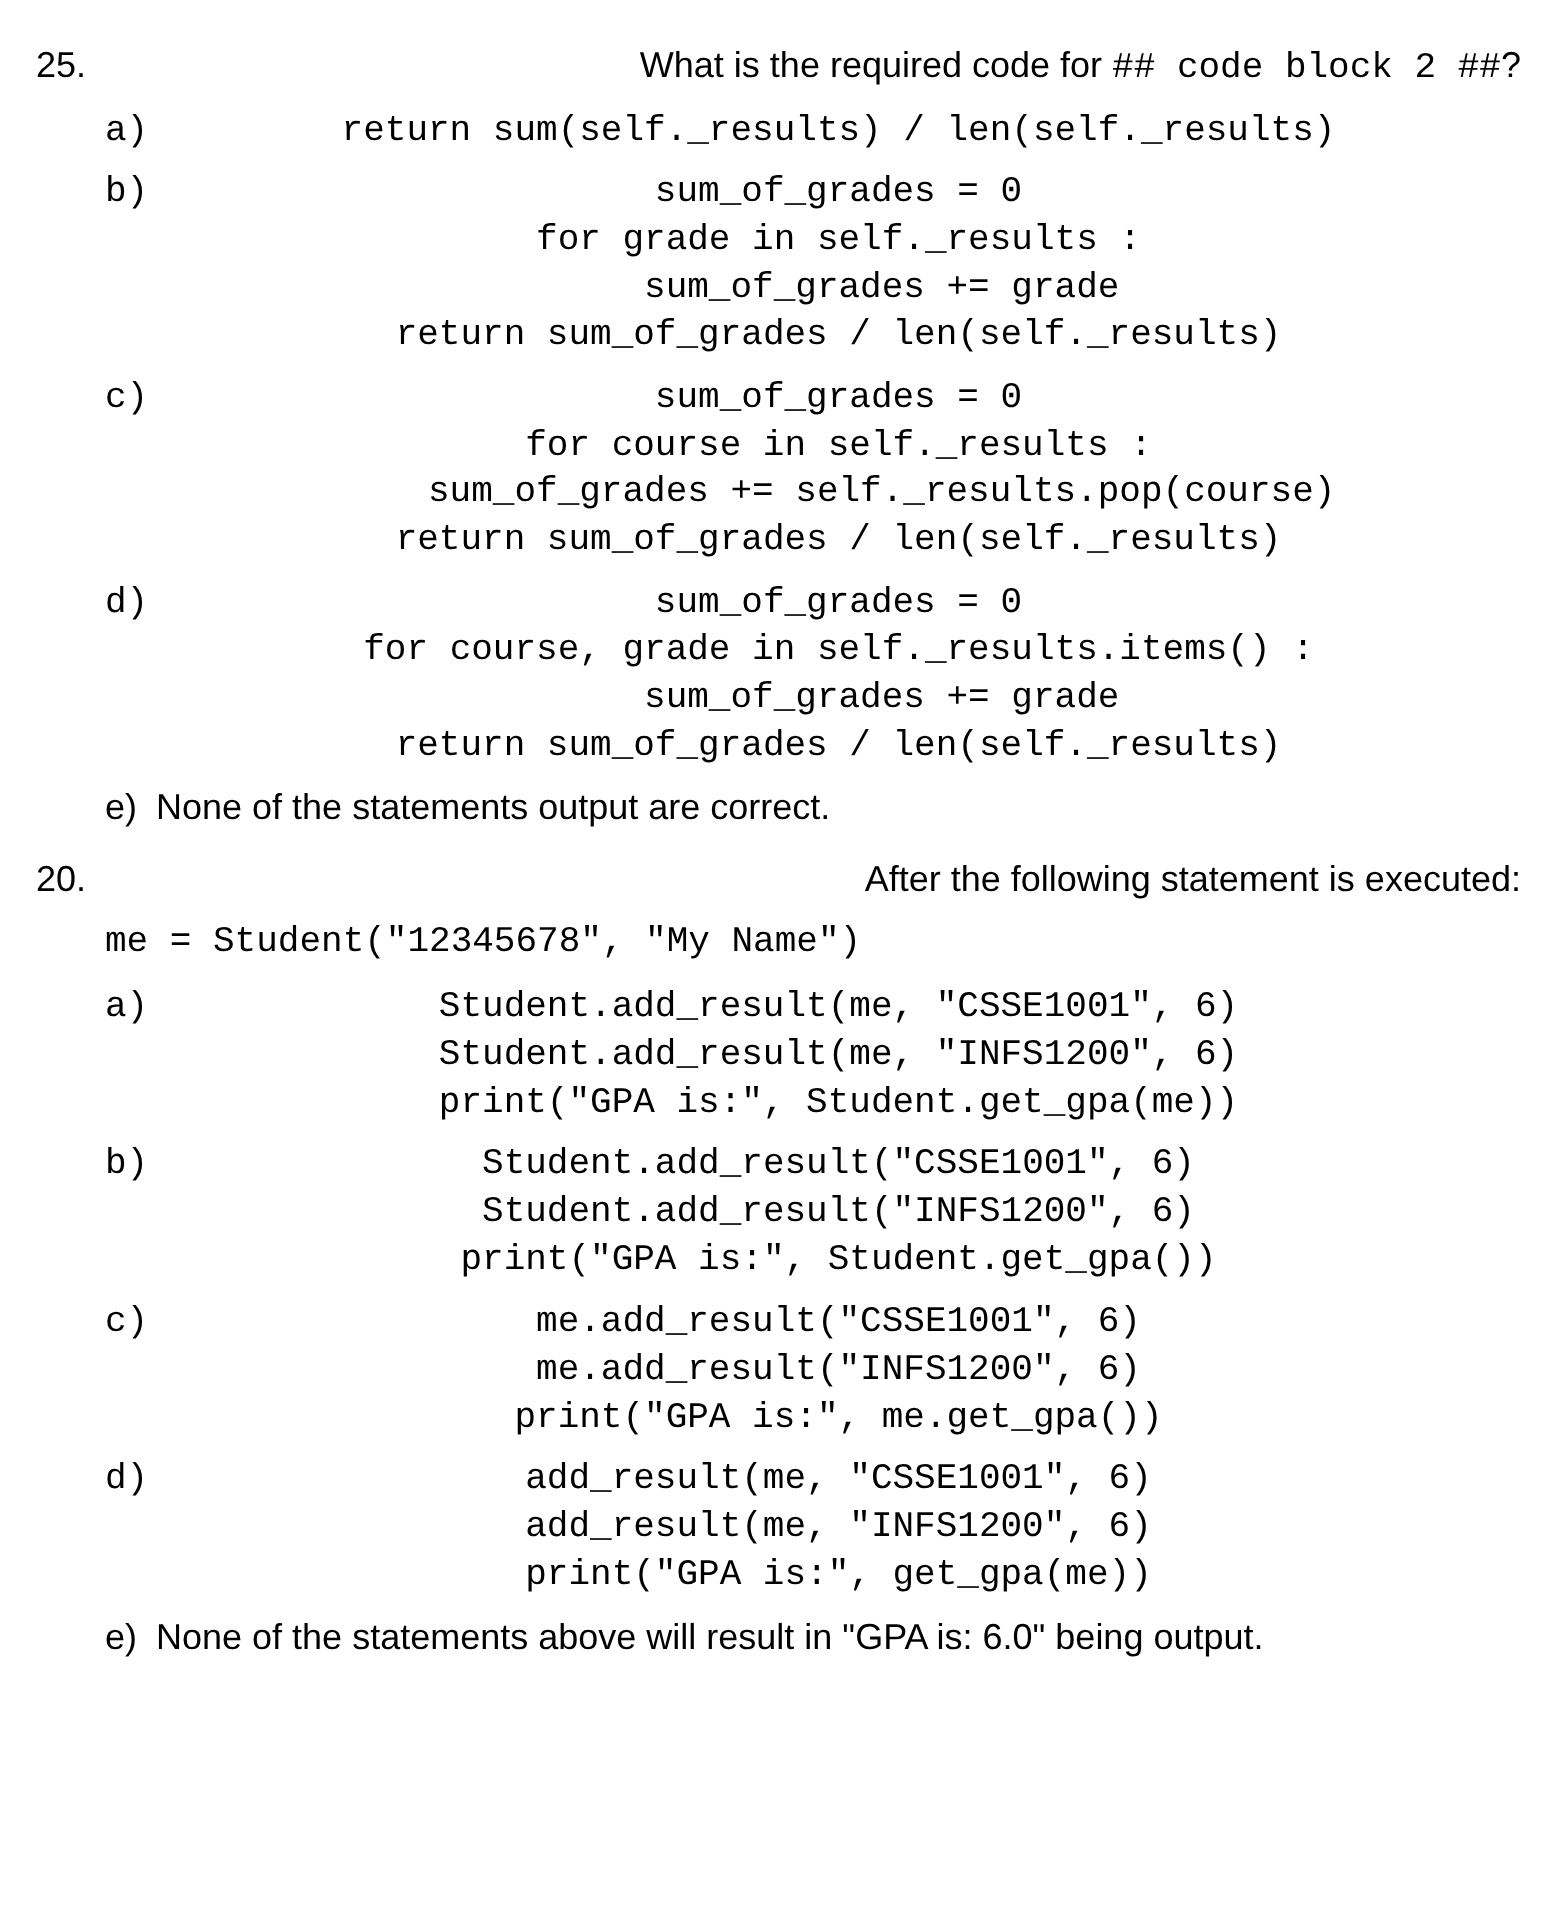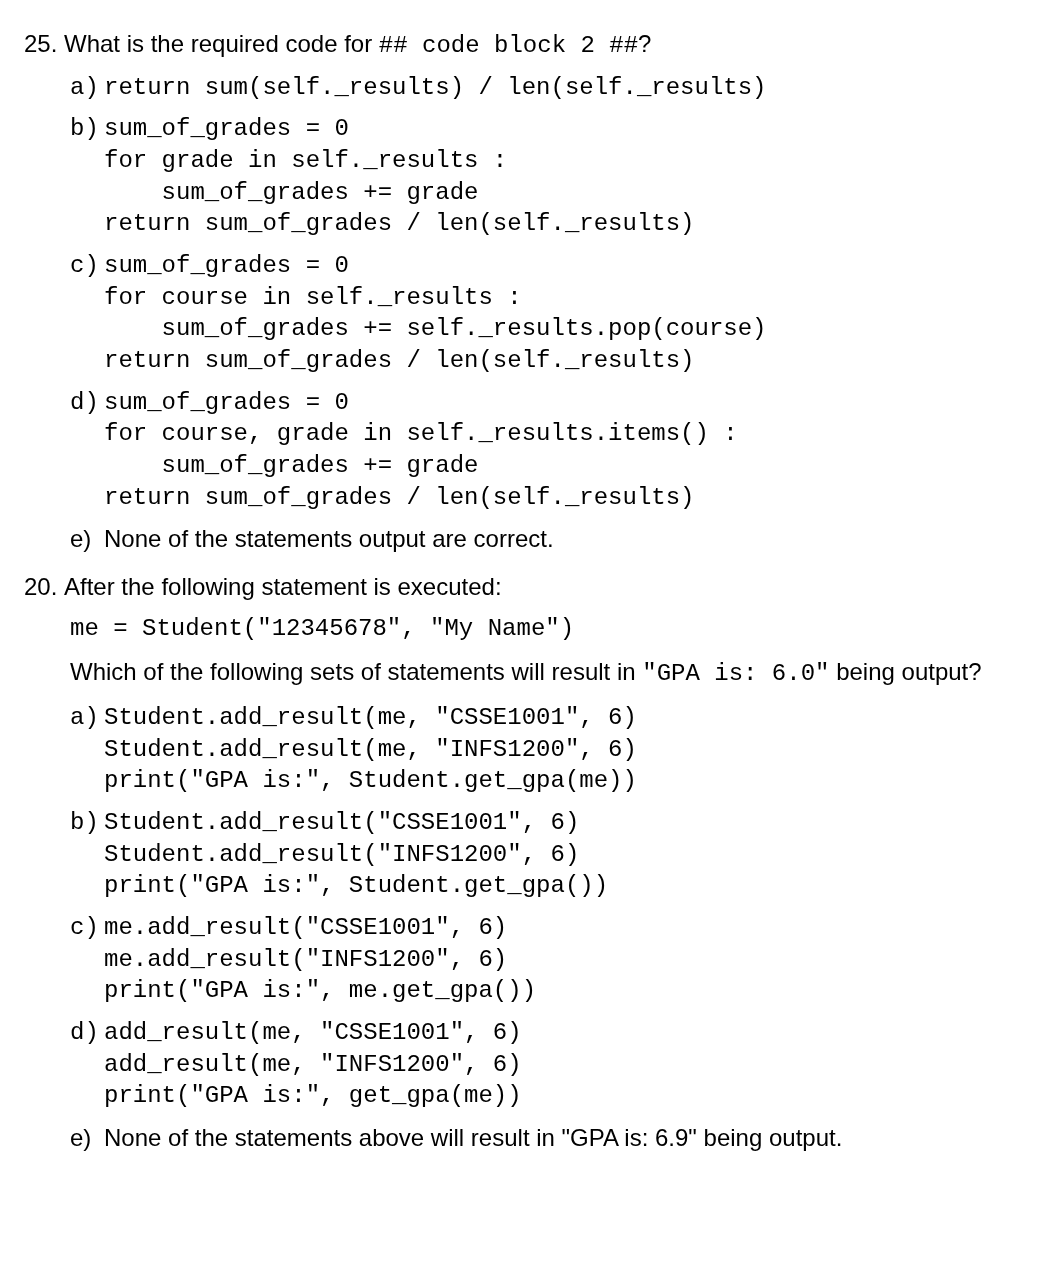--- a/index.html
+++ b/index.html
@@ -23,32 +23,32 @@
   }
   .q-block { margin-bottom: 16px; }
   .q-prompt {
     display: flex;
     margin-bottom: 10px;
   }
   .q-num {
     width: 40px;
     flex: 0 0 40px;
   }
-  .q-text { flex: 1; }
+  .q-text { flex: 1; text-align: right; }
   .opts { margin-left: 46px; }
   .opt {
     display: flex;
     align-items: flex-start;
     margin-bottom: 10px;
   }
   .opt-letter {
     width: 34px;
     flex: 0 0 34px;
   }
-  .opt-body { flex: 1; white-space: pre; }
+  .opt-body { flex: 1; white-space: pre; text-align: center; }
   .opt-body-wrap { flex: 1; white-space: normal; }
   .inter-text {
     margin: 12px 0 12px 46px;
   }
   .code-inline { font-family: "Consolas","Menlo","Courier New",monospace; }
 </style>
 </head>
 <body>
 
 <div class="q-block">
@@ -92,23 +92,20 @@
 </div>
 
 <div class="q-block">
   <div class="q-prompt">
     <div class="q-num">20.</div>
     <div class="q-text">After the following statement is executed:</div>
   </div>
 
   <div class="inter-text mono" style="margin-top:4px; margin-bottom:12px;">me = Student("12345678", "My Name")</div>
 
-  <div class="inter-text">
-    <span>Which of the following sets of statements will result in </span><span class="code-inline">"GPA is: 6.0"</span><span> being output?</span>
-  </div>
 
 
   <div class="opts">
     <div class="opt">
       <div class="opt-letter mono">a)</div>
       <div class="opt-body mono">Student.add_result(me, "CSSE1001", 6)
 Student.add_result(me, "INFS1200", 6)
 print("GPA is:", Student.get_gpa(me))</div>
     </div>
     <div class="opt">
@@ -124,16 +121,16 @@
 print("GPA is:", me.get_gpa())</div>
     </div>
     <div class="opt">
       <div class="opt-letter mono">d)</div>
       <div class="opt-body mono">add_result(me, "CSSE1001", 6)
 add_result(me, "INFS1200", 6)
 print("GPA is:", get_gpa(me))</div>
     </div>
     <div class="opt">
       <div class="opt-letter">e)</div>
-      <div class="opt-body-wrap">None of the statements above will result in "GPA is: 6.9" being output.</div>
+      <div class="opt-body-wrap">None of the statements above will result in "GPA is: 6.0" being output.</div>
     </div>
   </div>
 </div>
 
 </body></html>

